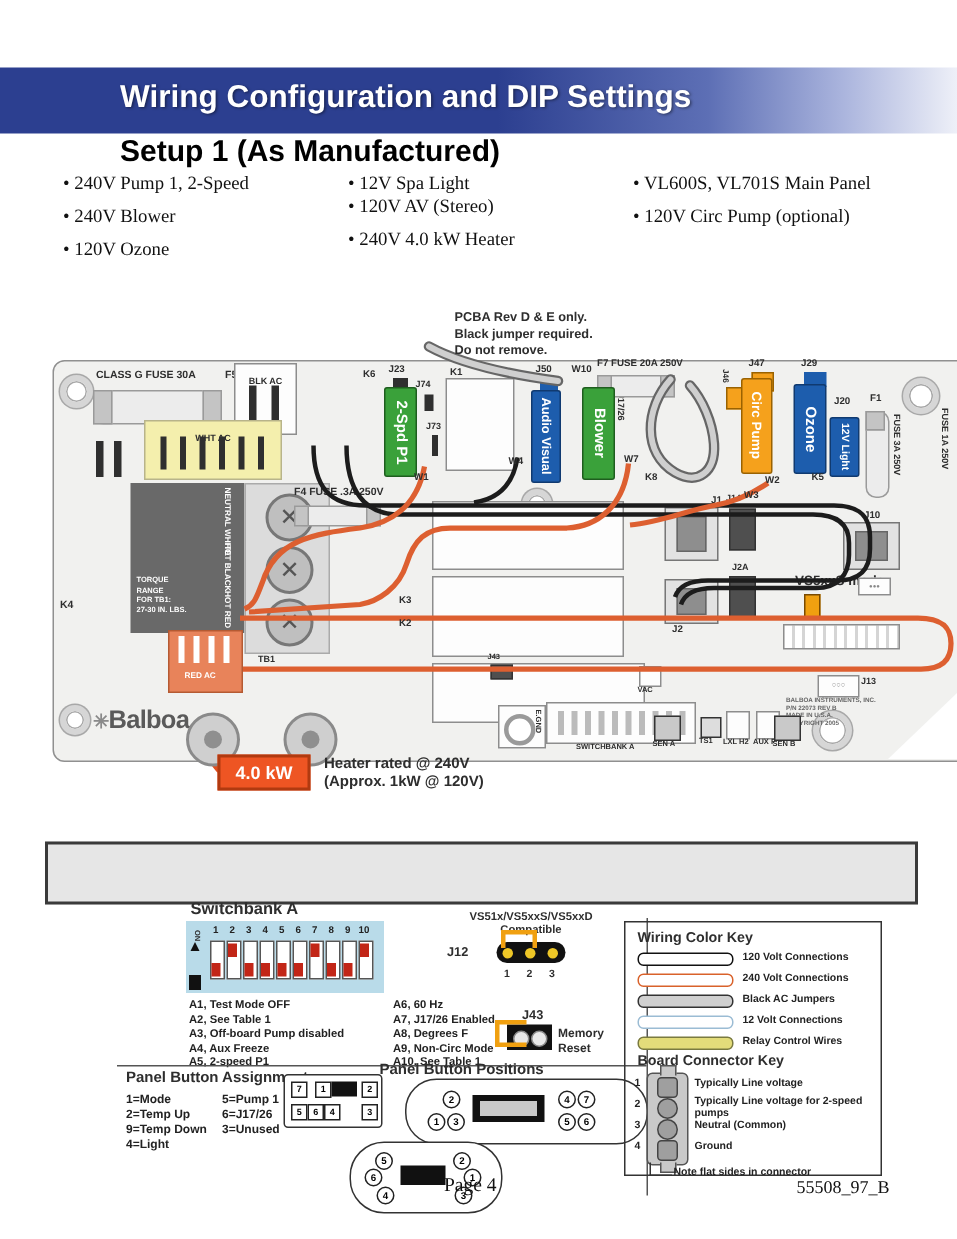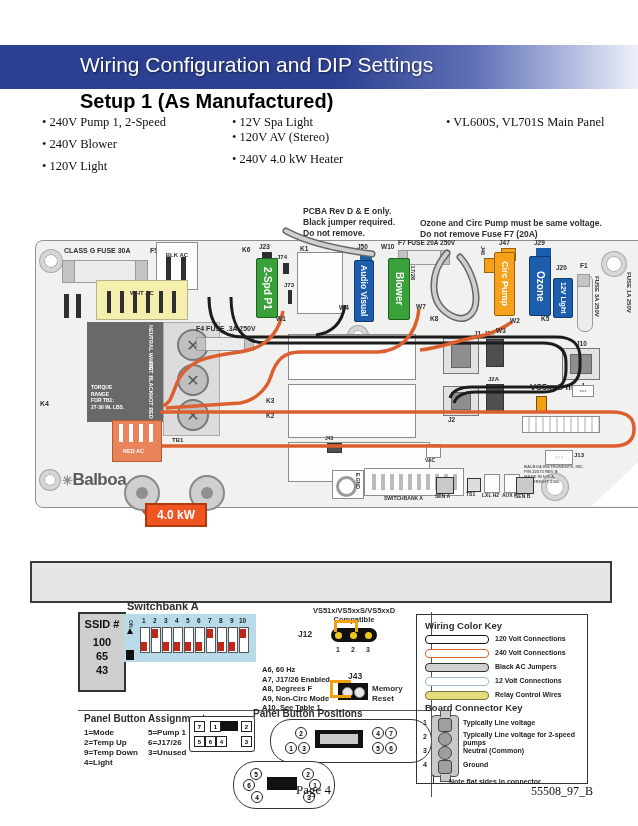--- a/index.html
+++ b/index.html
@@ -6,21 +6,21 @@
   #page{position:relative;width:638px;height:826px;background:#fff;overflow:hidden;
         font-family:"Liberation Sans",sans-serif;}
   .abs{position:absolute;}
   .lbl{position:absolute;font-family:"Liberation Sans",sans-serif;font-weight:bold;
        color:#2e2e2e;white-space:nowrap;line-height:1.05;}
   .vert{writing-mode:vertical-rl;}
   .serif{font-family:"Liberation Serif",serif;}
   
   #banner{position:absolute;left:0;top:45px;width:638px;height:44px;
     background:linear-gradient(90deg,#2c3f90 0%,#2c3f90 52%,#5d6fb5 74%,#aab4dd 88%,#eef0f8 100%);}
-  #banner .t{position:absolute;left:80px;top:8px;color:#fff;font-size:21px;font-weight:normal;
+  #banner .t{position:absolute;left:80px;top:8px;color:#fff;font-size:21px;font-weight:bold;
     text-shadow:1px 1px 2px rgba(0,0,0,.45);}
   
   .bullet{position:absolute;font-size:12.5px;color:#111;}
   
   #board{position:absolute;left:35px;top:240px;width:603px;height:266px;background:#f1f1ef;
     border:1px solid #909090;border-radius:8px 0 0 8px;}
   .hole{position:absolute;border-radius:50%;background:#fff;border:4px solid #d6d6d6;
     box-shadow:0 0 0 1px #a8a8a8, inset 0 0 0 1px #a8a8a8;}
   .conn{position:absolute;display:flex;align-items:center;justify-content:center;
     writing-mode:vertical-rl;color:#fff;font-weight:bold;border:1px solid #23324a;
@@ -68,39 +68,36 @@
 
   <div id="banner">
     <div class="t">Wiring Configuration and DIP Settings</div>
   </div>
 
   <div class="lbl" style="left:80px;top:91px;font-size:20px;color:#000;">Setup 1 (As Manufactured)</div>
 
   <div class="bullet serif" style="left:42px;top:115px;">
     <div>• <span>240V Pump 1, 2-Speed</span></div>
     <div style="margin-top:7px;">• <span>240V Blower</span></div>
-    <div style="margin-top:7px;">• <span>120V Light</span></div>
+    <div style="margin-top:7px;">• <span>120V Ozone</span></div>
   </div>
   <div class="bullet serif" style="left:232px;top:115px;">
     <div>• <span>12V Spa Light</span></div>
     <div style="margin-top:0;">• <span>120V AV (Stereo)</span></div>
     <div style="margin-top:7px;">• <span>240V 4.0 kW Heater</span></div>
   </div>
-  <div class="bullet serif" style="left:422px;top:115px;margin-left:24px;">
+  <div class="bullet serif" style="left:422px;top:115px;">
     <div>• <span>VL600S, VL701S Main Panel</span></div>
+    <div style="margin-top:7px;">• <span>120V Circ Pump (optional)</span></div>
   </div>
 
   <div class="lbl" style="left:303px;top:206px;font-size:8.5px;line-height:11px;z-index:8;">
     <div>PCBA Rev D &amp; E only.</div>
       <div>Black jumper required.</div>
       <div>Do not remove.</div>
-  </div>
-  <div class="lbl" style="left:420px;top:218px;font-size:8.5px;line-height:11px;z-index:8;">
-    <div>Ozone and Circ Pump must be same voltage.</div>
-      <div>Do not remove Fuse F7 (20A)</div>
   </div>
 
   <div id="board"></div>
 
   <div class="abs" style="left:592px;top:462px;width:0;height:0;border-bottom:44px solid #fff;border-left:46px solid transparent;z-index:2;"></div>
 
   <div class="hole" style="left:40px;top:250px;width:14px;height:14px;z-index:3;"></div>
   <div class="hole" style="left:602px;top:252px;width:16px;height:16px;z-index:3;"></div>
   <div class="hole" style="left:348px;top:326px;width:12px;height:12px;z-index:3;"></div>
   <div class="hole" style="left:40px;top:470px;width:12px;height:12px;z-index:3;"></div>
@@ -300,20 +297,24 @@
 
   <div class="abs" style="left:124px;top:475px;width:32px;height:32px;border-radius:50%;background:#cfcfcf;border:2px solid #8a8a8a;z-index:6;">
     <div class="abs" style="left:10px;top:10px;width:12px;height:12px;border-radius:50%;background:#8f8f8f;"></div>
   </div>
   <div class="abs" style="left:189px;top:475px;width:32px;height:32px;border-radius:50%;background:#cfcfcf;border:2px solid #8a8a8a;z-index:6;">
     <div class="abs" style="left:10px;top:10px;width:12px;height:12px;border-radius:50%;background:#8f8f8f;"></div>
   </div>
   <div class="abs" style="left:145px;top:503px;width:58px;height:20px;background:#ee5523;border:2px solid #b03a10;z-index:8;display:flex;align-items:center;justify-content:center;color:#fff;font-weight:bold;font-size:12px;">
     <span>4.0 kW</span>
   </div>
+  <div class="lbl" style="left:216px;top:504px;font-size:10px;line-height:12px;z-index:8;">
+    <div>Heater rated @ 240V</div>
+      <div>(Approx. 1kW @ 120V)</div>
+  </div>
 
   <svg width="638" height="826" viewBox="0 0 638 826" style="z-index:5;">
 
     <path d="M286,231 C308,243 342,250 372,254" fill="none" stroke="#666" stroke-width="7" stroke-linecap="round"></path>
     <path d="M286,231 C308,243 342,250 372,254" fill="none" stroke="#cfcfcf" stroke-width="4" stroke-linecap="round"></path>
     <path d="M447,253 C430,272 428,302 450,315 C466,324 477,314 476,296 C475,281 468,266 460,257" fill="none" stroke="#666" stroke-width="7" stroke-linecap="round"></path>
     <path d="M447,253 C430,272 428,302 450,315 C466,324 477,314 476,296 C475,281 468,266 460,257" fill="none" stroke="#cfcfcf" stroke-width="4" stroke-linecap="round"></path>
 
     <path d="M209,297 C209,325 220,337 244,337 L556,337 C574,337 580,345 580,358 L580,366 C580,381 572,387 558,387 L472,387 C458,387 452,392 450,398" fill="none" stroke="#1c1c1c" stroke-width="3"></path>
     <path d="M231,297 C231,327 243,343 266,343 L542,343 C560,343 566,351 566,362 L566,370 C566,384 558,392 544,392 L476,392 C462,392 456,397 454,403" fill="none" stroke="#1c1c1c" stroke-width="3"></path>
@@ -323,26 +324,20 @@
     <path d="M419,309 C416,338 398,351 378,352 L300,352 C284,352 276,360 271,376 C266,392 252,401 240,403 L166,408" fill="none" stroke="#dd5f30" stroke-width="3.5"></path>
     <path d="M512,322 C500,330 488,335 476,337 C456,341 440,348 420,350" fill="none" stroke="#dd5f30" stroke-width="3.5"></path>
     <path d="M160,412 L612,412 C630,412 634,420 634,429 C634,440 628,446 614,446 L162,446" fill="none" stroke="#dd5f30" stroke-width="3.5"></path>
 
     <path d="M140,489 C140,513 150,517 162,517 L184,517 C198,517 205,511 205,489" fill="none" stroke="#e04f1f" stroke-width="6.5" stroke-linecap="round"></path>
   </svg>
 
   <div id="warnbox">
   </div>
 
-  <div id="ssid">
-    <div style="font-size:11px;margin-top:4px;">SSID #</div>
-    <div style="font-size:11px;margin-top:6px;">100</div>
-    <div style="font-size:11px;margin-top:2px;">65</div>
-    <div style="font-size:11px;margin-top:2px;">43</div>
-  </div>
 
   <div class="lbl" style="left:127px;top:601px;font-size:11px;">Switchbank A</div>
   <div id="swbox">
     <div class="lbl vert" style="left:4px;top:6px;font-size:5px;">ON</div>
     <div class="abs" style="left:3px;top:14px;width:0;height:0;border-left:3px solid transparent;border-right:3px solid transparent;border-bottom:6px solid #111;"></div>
     <div class="abs" style="left:2px;top:36px;width:8px;height:10px;background:#111;"></div>
     <span class="dipnum" style="left:18px;top:3px;">1</span>
     <span class="dipnum" style="left:29px;top:3px;">2</span>
     <span class="dipnum" style="left:40px;top:3px;">3</span>
     <span class="dipnum" style="left:51px;top:3px;">4</span>
@@ -376,20 +371,27 @@
     <div class="dip off" style="left:93px;top:13px;">
         <i></i>
       </div>
     <div class="dip off" style="left:104px;top:13px;">
         <i></i>
       </div>
     <div class="dip on" style="left:115px;top:13px;">
         <i></i>
       </div>
   </div>
+  <div class="diplbl" style="left:126px;top:665px;">
+    <div>A1, Test Mode OFF</div>
+      <div>A2, See Table 1</div>
+    <div>A3, Off-board Pump disabled</div>
+      <div>A4, Aux Freeze</div>
+    <div>A5, 2-speed P1</div>
+  </div>
   <div class="diplbl" style="left:262px;top:665px;">
     <div>A6, 60 Hz</div>
       <div>A7, J17/26 Enabled</div>
     <div>A8, Degrees F</div>
       <div>A9, Non-Circ Mode</div>
     <div>A10, See Table 1</div>
   </div>
 
   <div class="lbl" style="left:300px;top:606px;width:108px;font-size:7.5px;text-align:center;white-space:normal;line-height:9px;">
     <div>VS51x/VS5xxS/VS5xxD</div>

